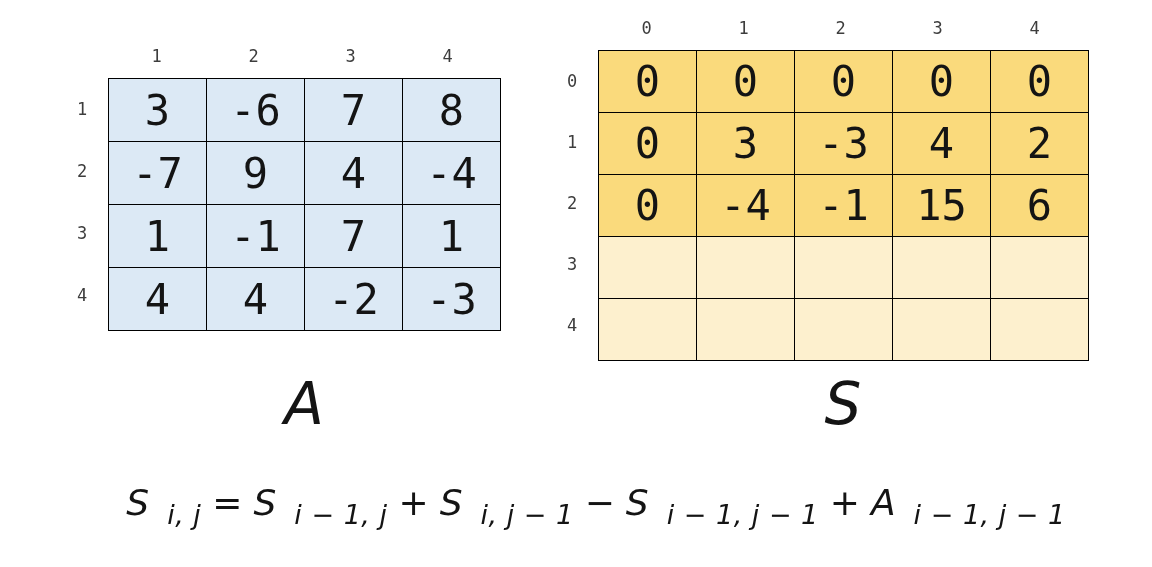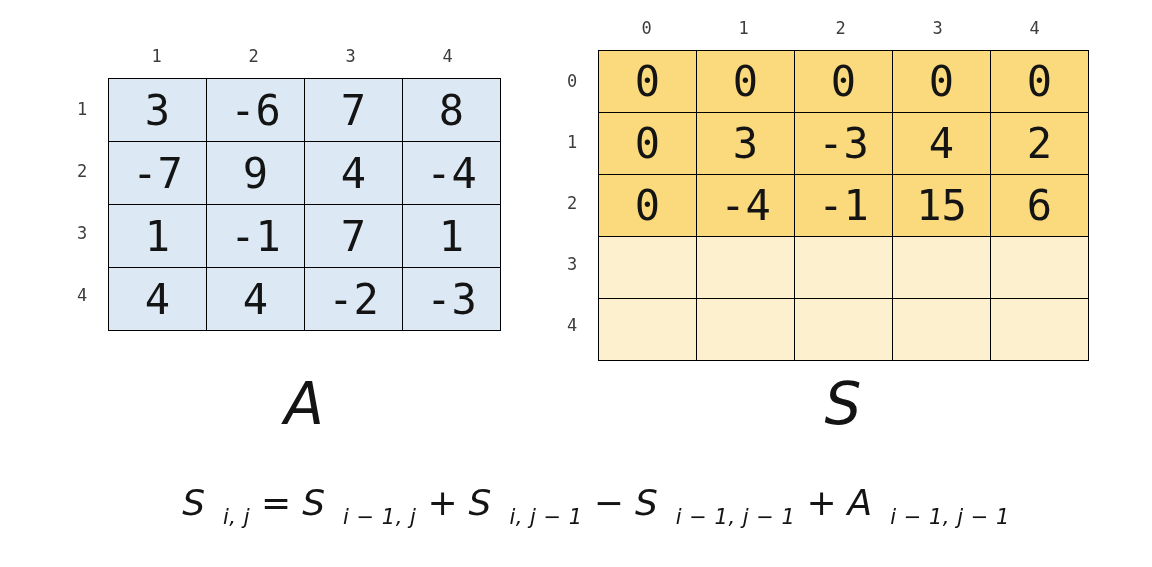--- a/index.html
+++ b/index.html
@@ -68,21 +68,21 @@
     position: absolute;
     left: 20px; top: 482px;
     width: 1152px;
     text-align: center;
     font-style: italic;
     font-size: 36px;
     color: var(--text, #141414);
     white-space: nowrap;
   }
   .formula .sub {
-    font-size: 21px;
+    font-size: 27px;
     vertical-align: -9px;
     margin-left: 18px;
     letter-spacing: 0.5px;
   }
   .formula .op { margin: 0 11px; }
 </style>
 </head>
 <body>
 
 <div id="canvas">

